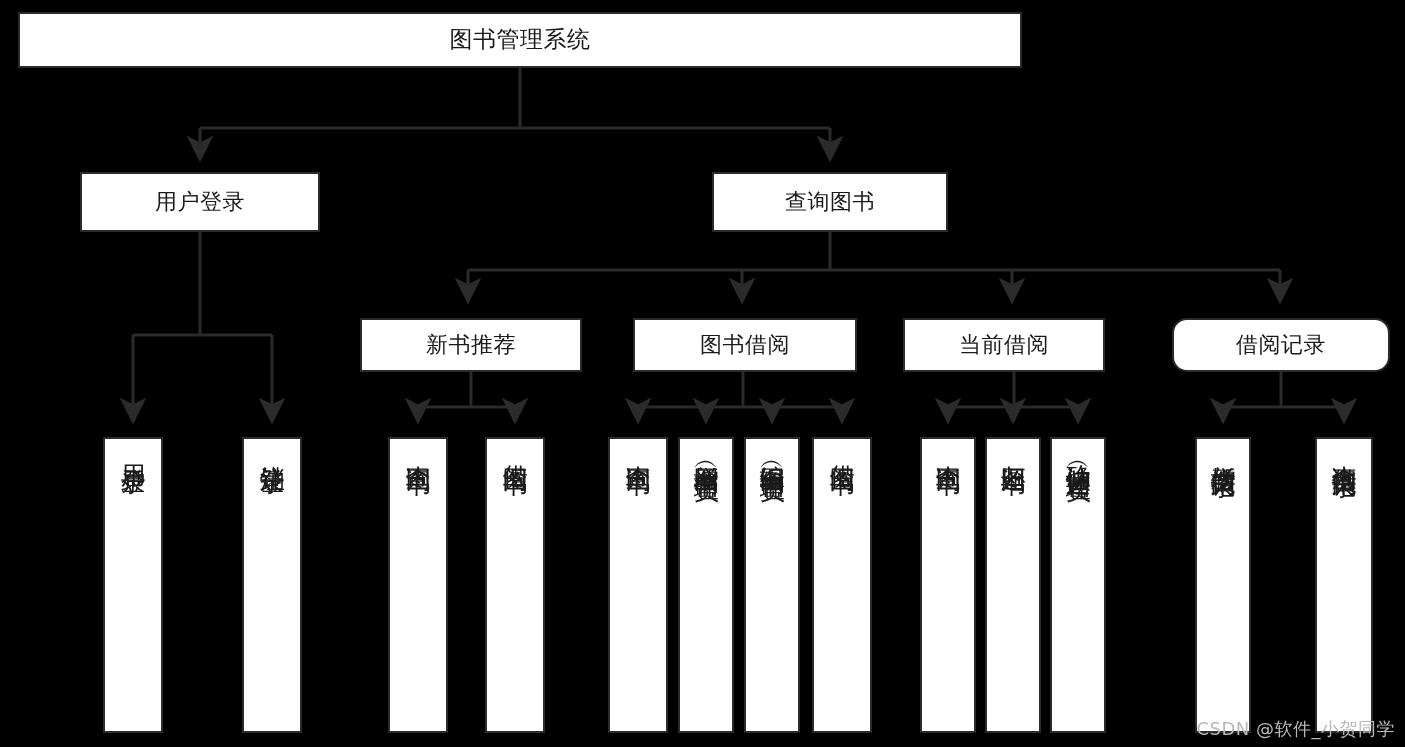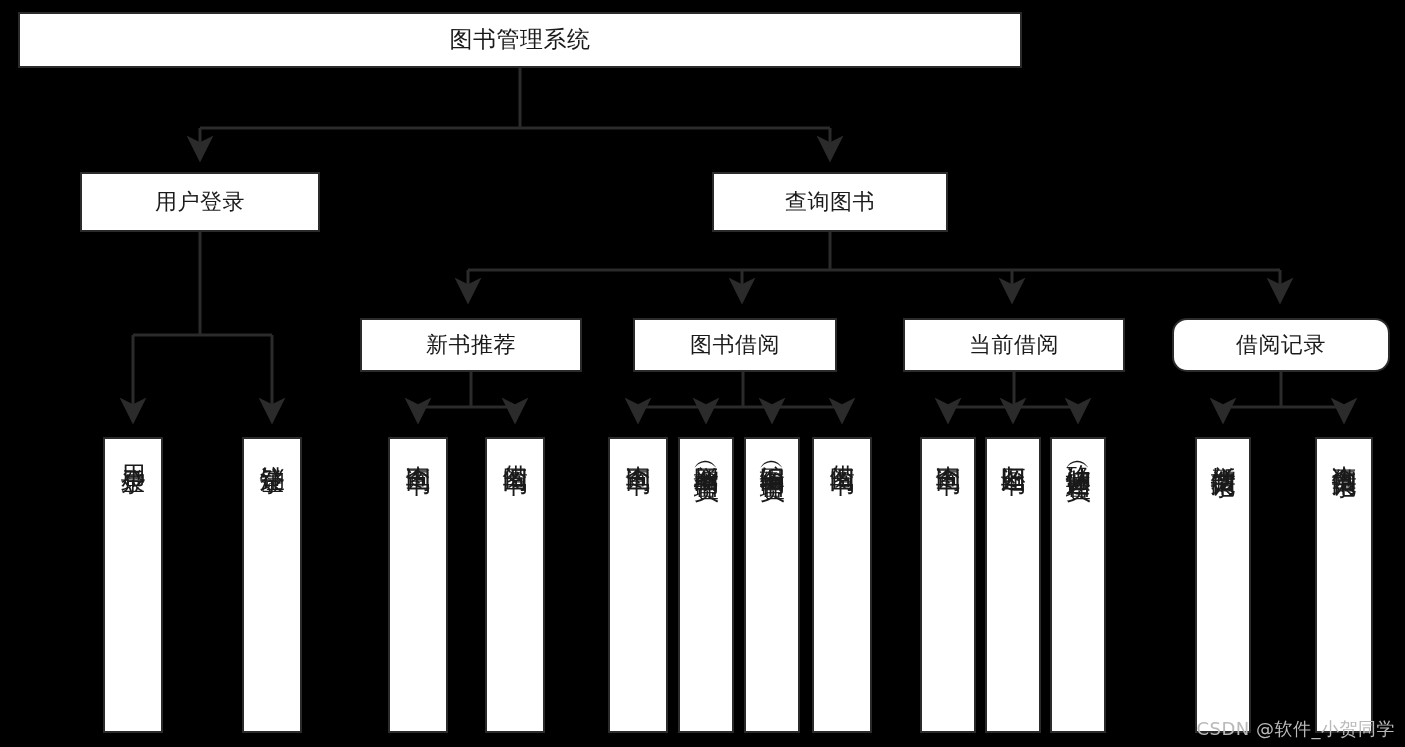--- a/index.html
+++ b/index.html
@@ -131,24 +131,24 @@
   <div class="node horiz" style="left:80px; top:172px; width:240px; height:60px;">
     <span class="label">用户登录</span>
   </div>
   <div class="node horiz" style="left:712px; top:172px; width:236px; height:60px;">
     <span class="label">查询图书</span>
   </div>
 
   <div class="node horiz" style="left:360px; top:318px; width:222px; height:54px;">
     <span class="label">新书推荐</span>
   </div>
-  <div class="node horiz" style="left:633px; top:318px; width:204px; height:54px;">
+  <div class="node horiz" style="left:633px; top:318px; width:224px; height:54px;">
     <span class="label">图书借阅</span>
   </div>
-  <div class="node horiz" style="left:903px; top:318px; width:222px; height:54px;">
+  <div class="node horiz" style="left:903px; top:318px; width:202px; height:54px;">
     <span class="label">当前借阅</span>
   </div>
   <div class="node horiz" style="left:1172px; top:318px; width:218px; height:54px;border-radius:15px;">
     <span class="label">借阅记录</span>
   </div>
 
   <div class="node vert" style="left:103px; top:437px; width:60px; height:296px;">
     <span class="label">用户登录</span>
   </div>
   <div class="node vert" style="left:242px; top:437px; width:60px; height:296px;">

